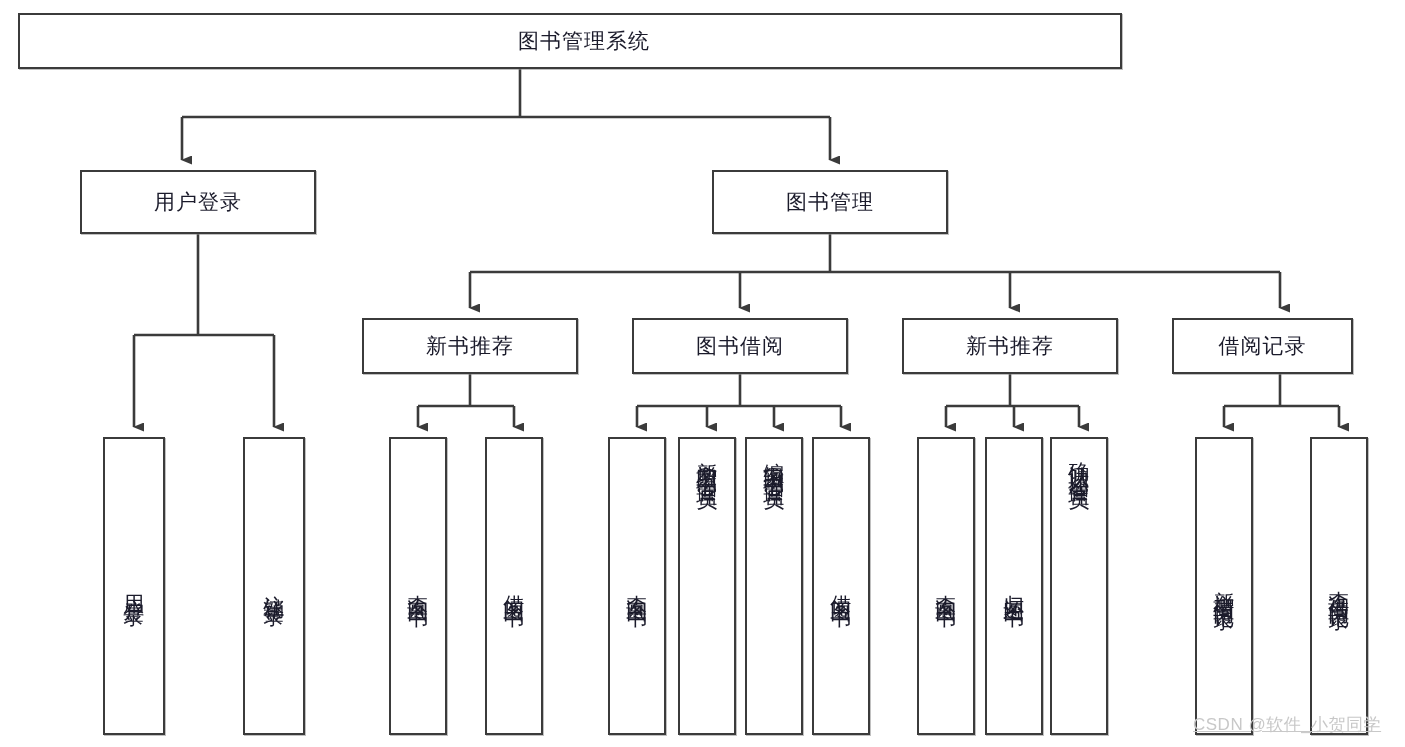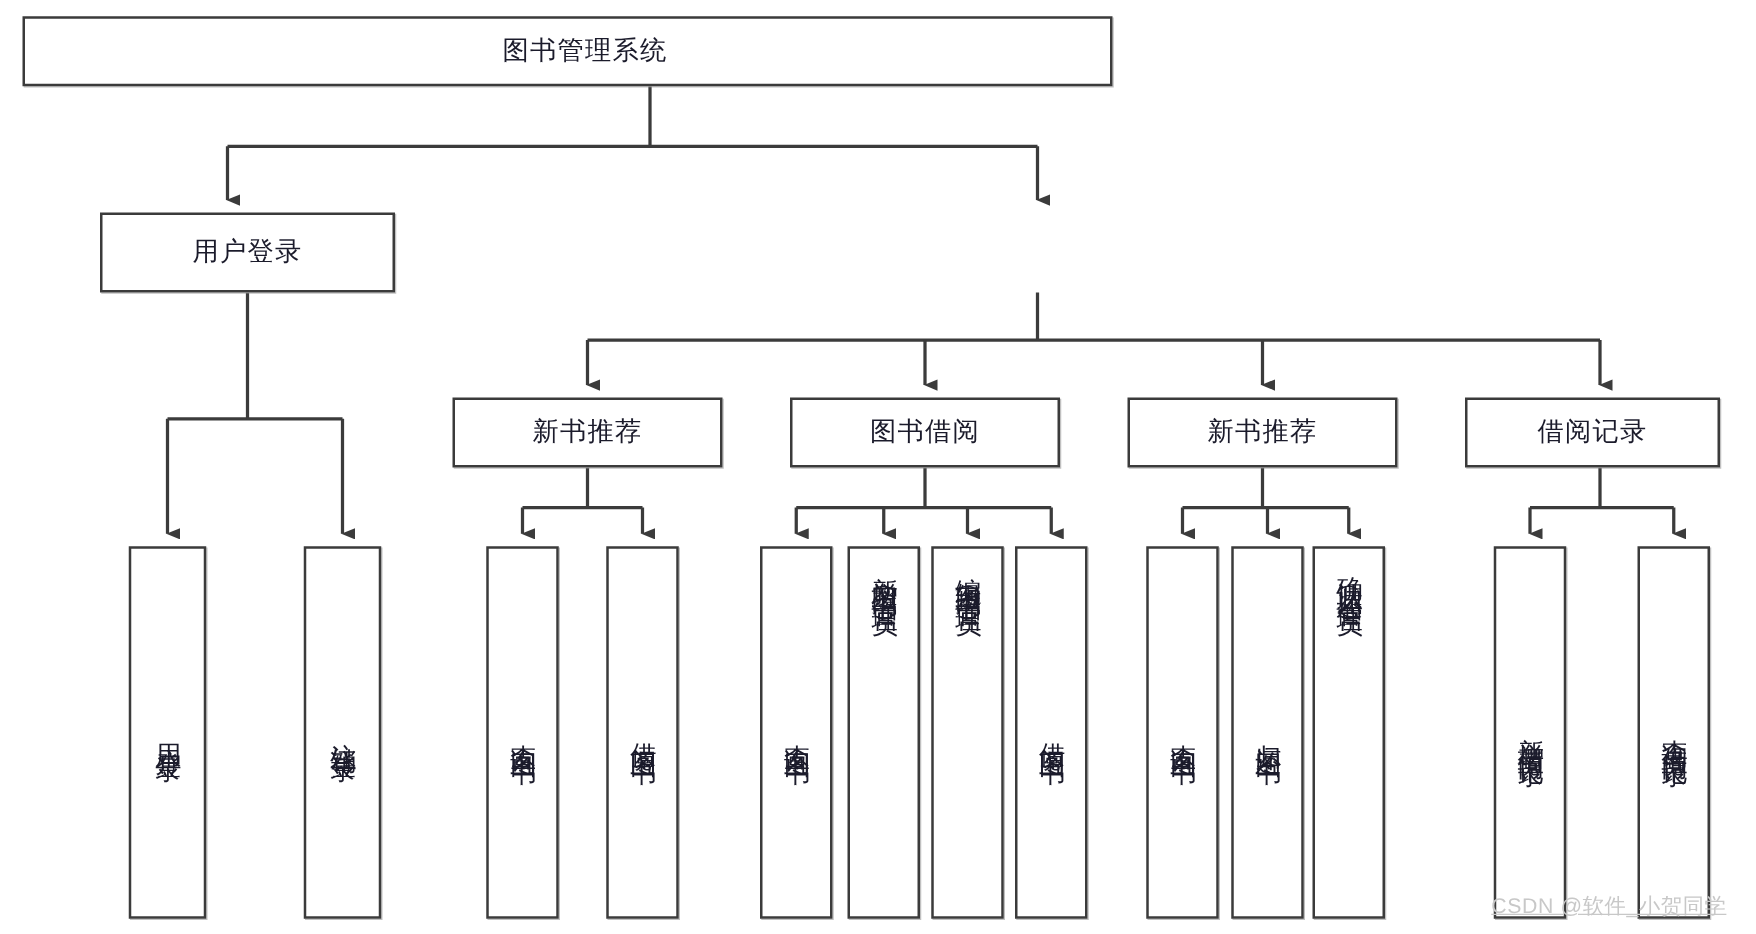--- a/index.html
+++ b/index.html
@@ -93,38 +93,41 @@
       <path d="M1014,406 L1014,427" marker-end="url(#arrow)"></path>
       <path d="M1079,406 L1079,427" marker-end="url(#arrow)"></path>
 
       <path d="M1280,374 L1280,406"></path>
       <path d="M1224,406 L1339,406"></path>
       <path d="M1224,406 L1224,427" marker-end="url(#arrow)"></path>
       <path d="M1339,406 L1339,427" marker-end="url(#arrow)"></path>
     </g>
   </svg>
 
-  <div class="node horiz" style="left:18px;top:13px;width:872px;height:56px;padding-left:28px;">
+  <div class="node horiz" style="left:18px;top:13px;width:1104px;height:56px;padding-left:28px;">
     <span class="lbl">图书管理系统</span>
   </div>
 
   <div class="node horiz" style="left:80px;top:170px;width:236px;height:64px;">
     <span class="lbl">用户登录</span>
+  </div>
+  <div class="node horiz" style="left:712px;top:170px;width:236px;height:64px;">
+    <span class="lbl">图书管理</span>
   </div>
 
   <div class="node horiz" style="left:362px;top:318px;width:216px;height:56px;">
     <span class="lbl">新书推荐</span>
   </div>
   <div class="node horiz" style="left:632px;top:318px;width:216px;height:56px;">
     <span class="lbl">图书借阅</span>
   </div>
   <div class="node horiz" style="left:902px;top:318px;width:216px;height:56px;">
     <span class="lbl">新书推荐</span>
   </div>
-  <div class="node horiz" style="left:1172px;top:318px;width:204px;height:56px;">
+  <div class="node horiz" style="left:1172px;top:318px;width:181px;height:56px;">
     <span class="lbl">借阅记录</span>
   </div>
 
   <div class="node vert centered" style="left:103px;top:437px;width:62px;height:298px;">
     <span class="lbl">用户登录</span>
   </div>
   <div class="node vert centered" style="left:243px;top:437px;width:62px;height:298px;">
     <span class="lbl">注销登录</span>
   </div>
 

